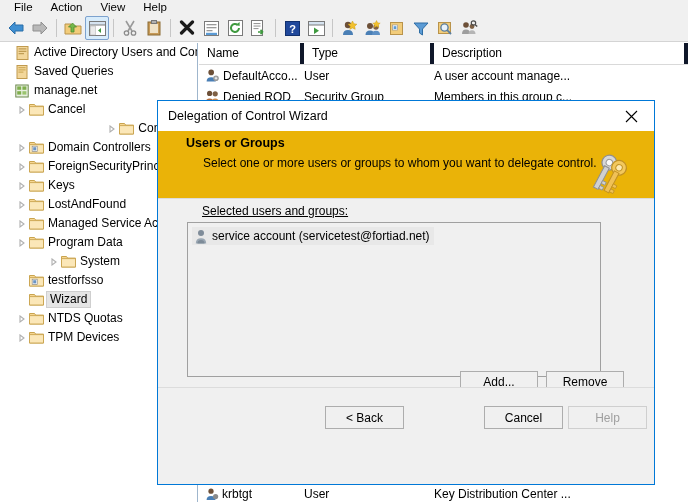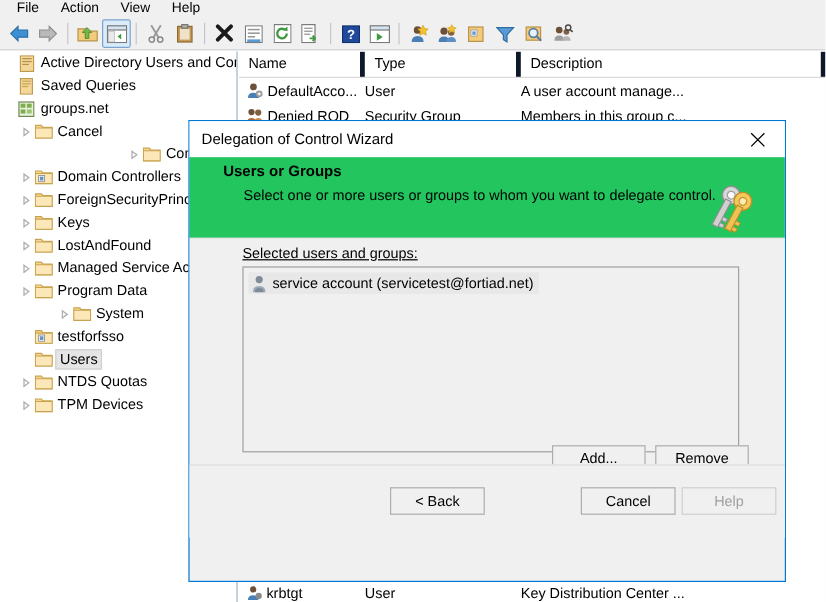--- a/index.html
+++ b/index.html
@@ -153,21 +153,21 @@
   }
   .dlg-close {
     position: absolute; right: 0; top: 0;
     width: 45px; height: 30px;
     display: flex; align-items: center; justify-content: center;
   }
   .dlg-close svg { display:block; }
 
   .dlg-head {
     height: 67px;
-    background: #22c55e;
+    background: #eab308;
     position: relative;
     box-sizing: border-box;
   }
   .dlg-head-title {
     position: absolute; left: 28px; top: 5px;
     font-size: 12.5px; font-weight: bold; color: #000;
   }
   .dlg-head-sub {
     position: absolute; left: 45px; top: 25px;
     font-size: 12px; color: #000;
@@ -183,21 +183,21 @@
     position: relative;
     background: #f0f0f0;
     height: 249px;
   }
 
   .lbl-selected {
     position: absolute; left: 44px; top: 5px;
     font-size: 12px; color: #000; text-decoration: underline;
   }
   .listbox {
-    position: absolute; left: 44px; top: 23px;
+    position: absolute; left: 29px; top: 23px;
     width: 414px; height: 155px;
     background: #f0f0f0;
     border: 1px solid #a0a0a0;
     box-sizing: border-box;
     overflow: hidden;
   }
   .lb-item {
     margin: 4px 4px 0 4px;
     height: 18px;
     display: inline-flex; align-items: center;
@@ -419,21 +419,21 @@
           <span class="tw"></span>
           <span class="tnode-ico">
             <svg width="14" height="14" viewBox="0 0 14 14">
               <rect x="0.8" y="1" width="12.4" height="12" fill="#e8f0e0" stroke="#6d8a4f"></rect>
               <rect x="2.2" y="2.4" width="4" height="3.4" fill="#7fae4d"></rect>
               <rect x="7.4" y="2.4" width="4" height="3.4" fill="#7fae4d"></rect>
               <rect x="2.2" y="7.2" width="4" height="3.4" fill="#7fae4d"></rect>
               <rect x="7.4" y="7.2" width="4" height="3.4" fill="#9ac46e"></rect>
             </svg>
           </span>
-          <span class="tlabel">groups.net</span>
+          <span class="tlabel">manage.net</span>
         </div>
         <div class="tree-row" style="padding-left: 16px;">
           <span class="tw">
             <svg width="8" height="8" viewBox="0 0 8 8">
               <path d="M2 1 L6 4 L2 7 Z" fill="none" stroke="#b0b0b0" stroke-width="1.1"></path>
             </svg>
           </span>
           <span class="tnode-ico">
             <svg width="15" height="13" viewBox="0 0 15 13">
               <path d="M0.5 1.5 h5 l1.2 1.6 H14.5 V12 H0.5 Z" fill="#f7d793" stroke="#c9a44f" stroke-width="1"></path>
@@ -569,21 +569,21 @@
           <span class="tlabel">testforfsso</span>
         </div>
         <div class="tree-row" style="padding-left: 16px;">
           <span class="tw"></span>
           <span class="tnode-ico">
             <svg width="15" height="13" viewBox="0 0 15 13">
               <path d="M0.5 1.5 h5 l1.2 1.6 H14.5 V12 H0.5 Z" fill="#f7d793" stroke="#c9a44f" stroke-width="1"></path>
               <path d="M0.5 3.6 H14.5 V12 H0.5 Z" fill="#fbe7b8" stroke="#c9a44f" stroke-width="0.9"></path>
             </svg>
           </span>
-          <span class="tlabel selected">Users</span>
+          <span class="tlabel selected">Wizard</span>
         </div>
         <div class="tree-row" style="padding-left: 16px;">
           <span class="tw">
             <svg width="8" height="8" viewBox="0 0 8 8">
               <path d="M2 1 L6 4 L2 7 Z" fill="none" stroke="#b0b0b0" stroke-width="1.1"></path>
             </svg>
           </span>
           <span class="tnode-ico">
             <svg width="15" height="13" viewBox="0 0 15 13">
               <path d="M0.5 1.5 h5 l1.2 1.6 H14.5 V12 H0.5 Z" fill="#f7d793" stroke="#c9a44f" stroke-width="1"></path>

